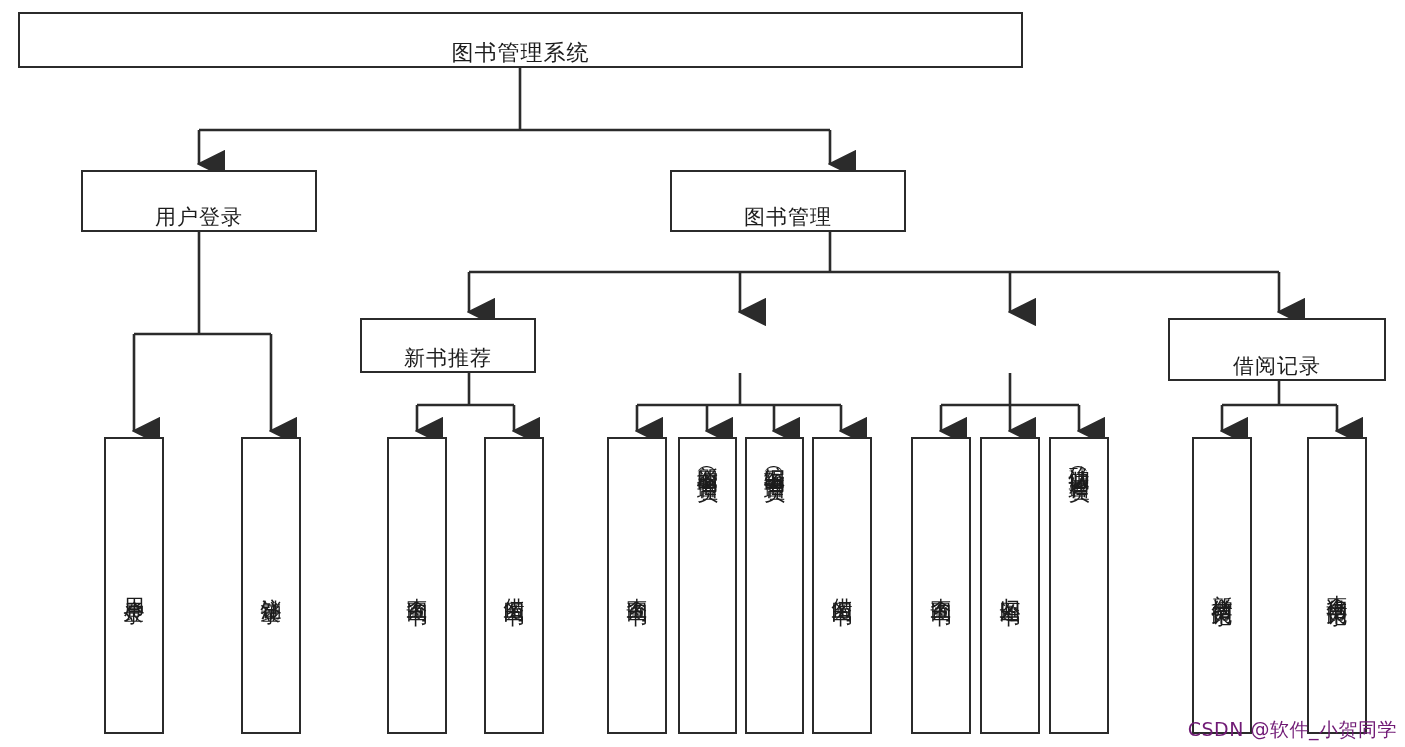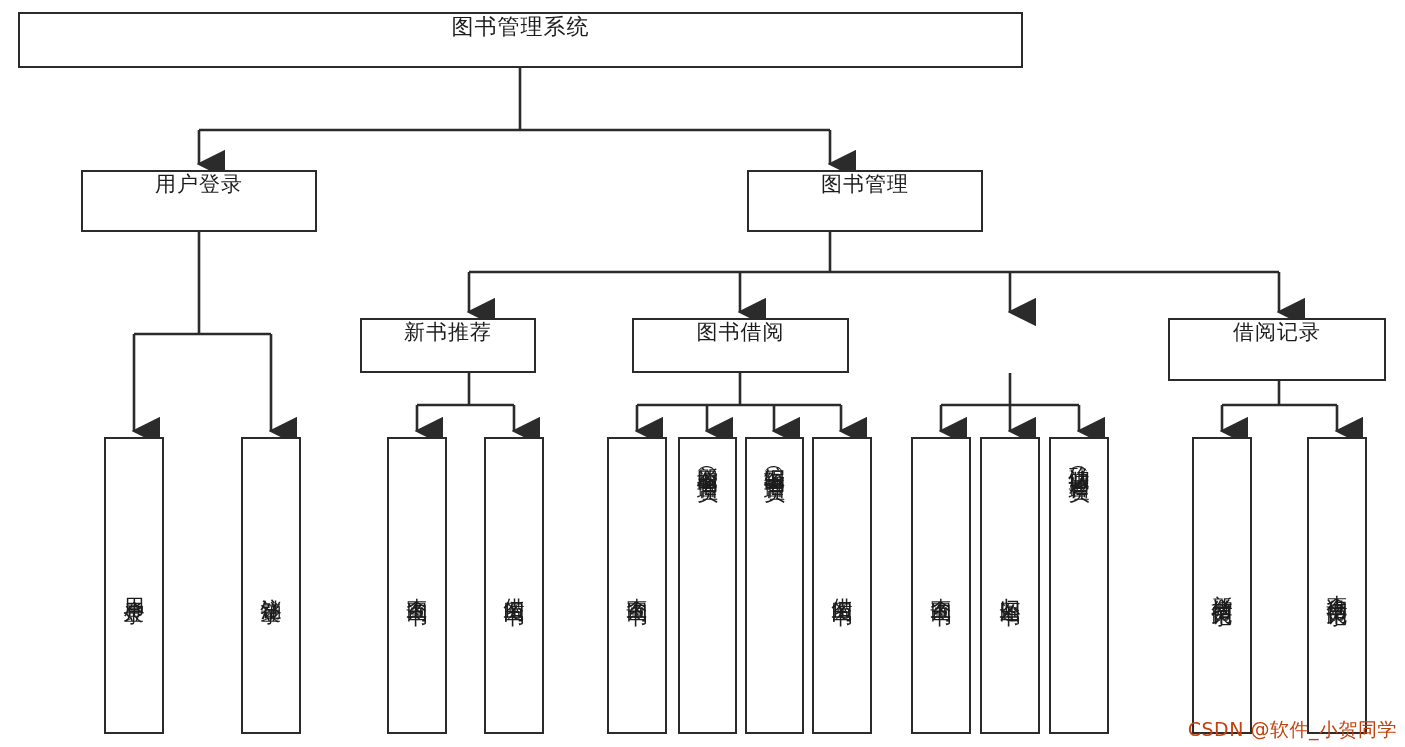--- a/index.html
+++ b/index.html
@@ -26,21 +26,21 @@
     width: 1405px;
     height: 747px;
     pointer-events: none;
   }
   .node {
     position: absolute;
     box-sizing: border-box;
     background: #ffffff;
     border: 2.2px solid #2b2b2b;
     display: flex;
-    align-items: flex-start;
+    align-items: flex-end;
     justify-content: center;
     color: #1c1c1c;
     z-index: 2;
   }
   .node-label {
     display: block;
     text-align: center;
     line-height: 1.18;
     letter-spacing: 0.5px;
   }
@@ -67,21 +67,21 @@
     white-space: nowrap;
   }
   .vcenter {
     align-items: center !important;
   }
   .watermark {
     position: absolute;
     right: 8px;
     bottom: 4px;
     font-size: 19px;
-    color: #c2410c;
+    color: #701a75;
     letter-spacing: 0.5px;
     z-index: 5;
     white-space: nowrap;
   }
 </style>
 </head>
 <body>
 
 <div id="diagram-root">
 
@@ -136,31 +136,28 @@
   </svg>
 
   <div class="node horiz root" style="left:18px; top:12px; width:1005px; height:56px;">
     <span class="node-label">图书管理系统</span>
   </div>
 
   <div class="node horiz" style="left:81px; top:170px; width:236px; height:62px;">
     <span class="node-label">用户登录</span>
   </div>
 
-  <div class="node horiz" style="left:747px; top:170px; width:236px; height:62px;">
+  <div class="node horiz" style="left:670px; top:170px; width:236px; height:62px;">
     <span class="node-label">图书管理</span>
   </div>
 
   <div class="node horiz" style="left:360px; top:318px; width:176px; height:55px;">
     <span class="node-label">新书推荐</span>
   </div>
 
-  <div class="node horiz" style="left:632px; top:318px; width:217px; height:55px;">
-    <span class="node-label">图书借阅</span>
-  </div>
 
 
   <div class="node horiz" style="left:1168px; top:318px; width:218px; height:63px;">
     <span class="node-label">借阅记录</span>
   </div>
 
   <div class="node vert vcenter" style="left:104px; top:437px; width:60px; height:297px;">
     <span class="node-label">用户登录</span>
   </div>
 

